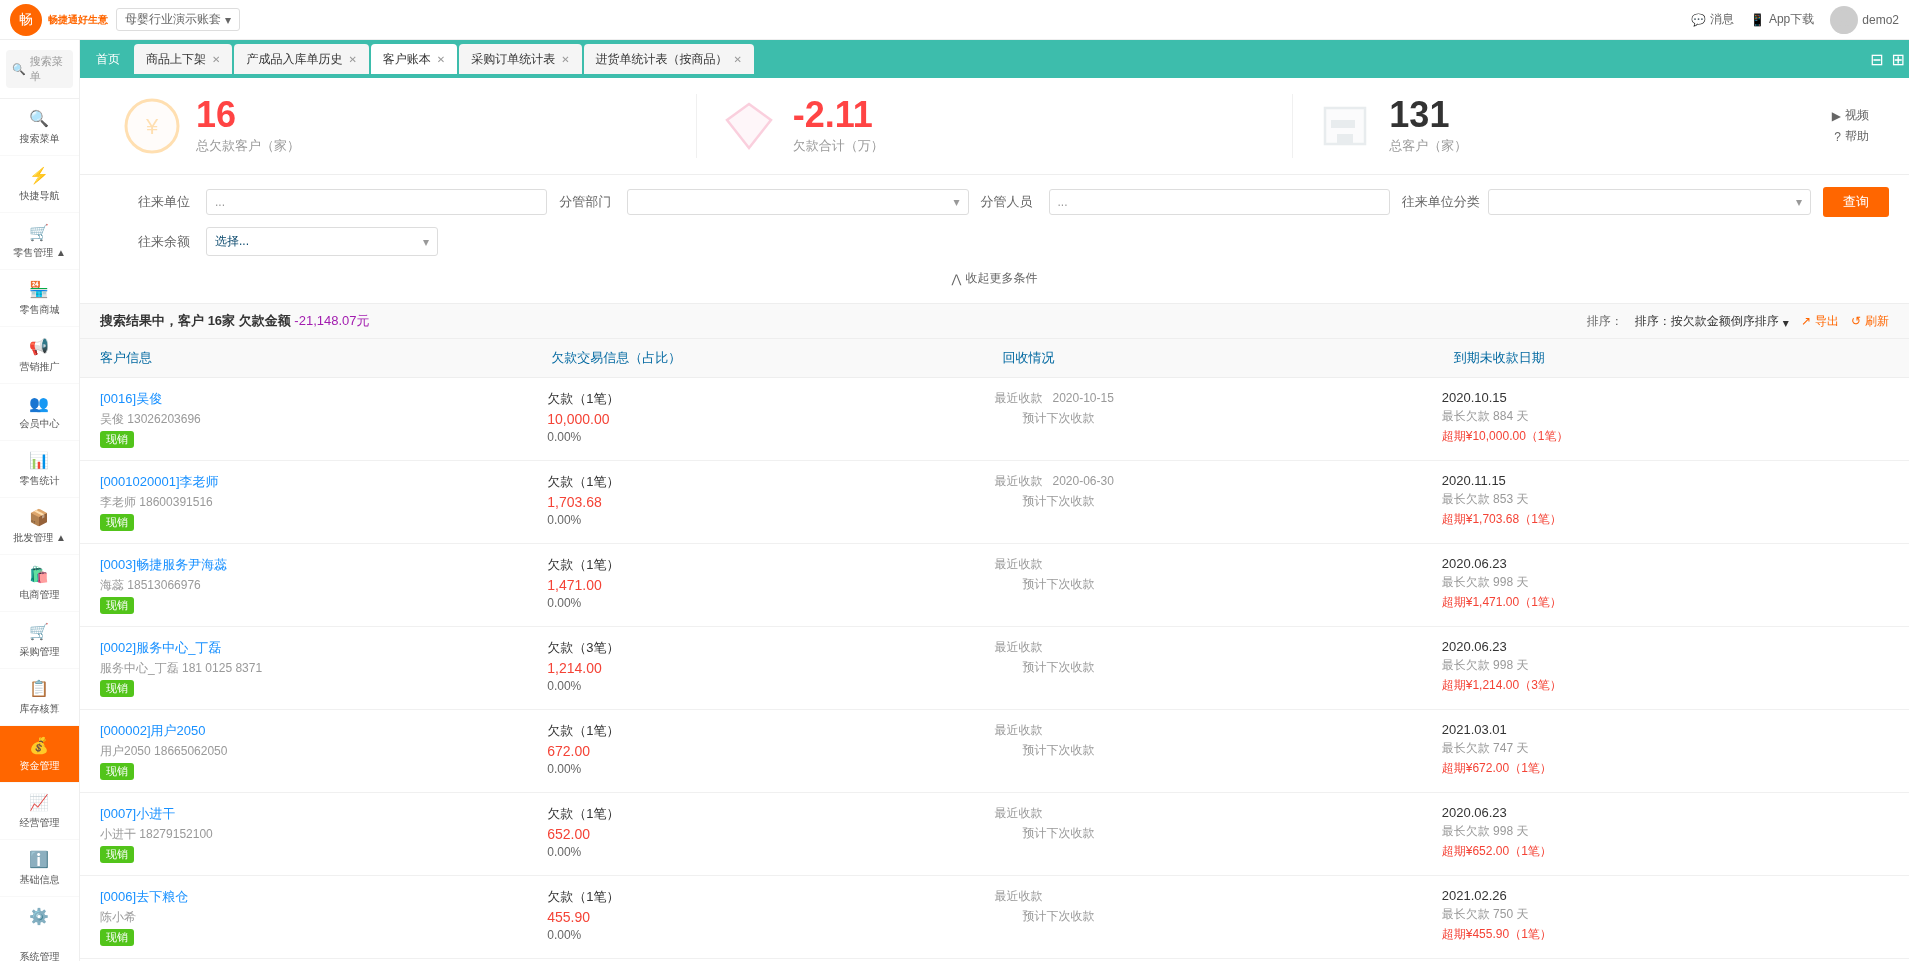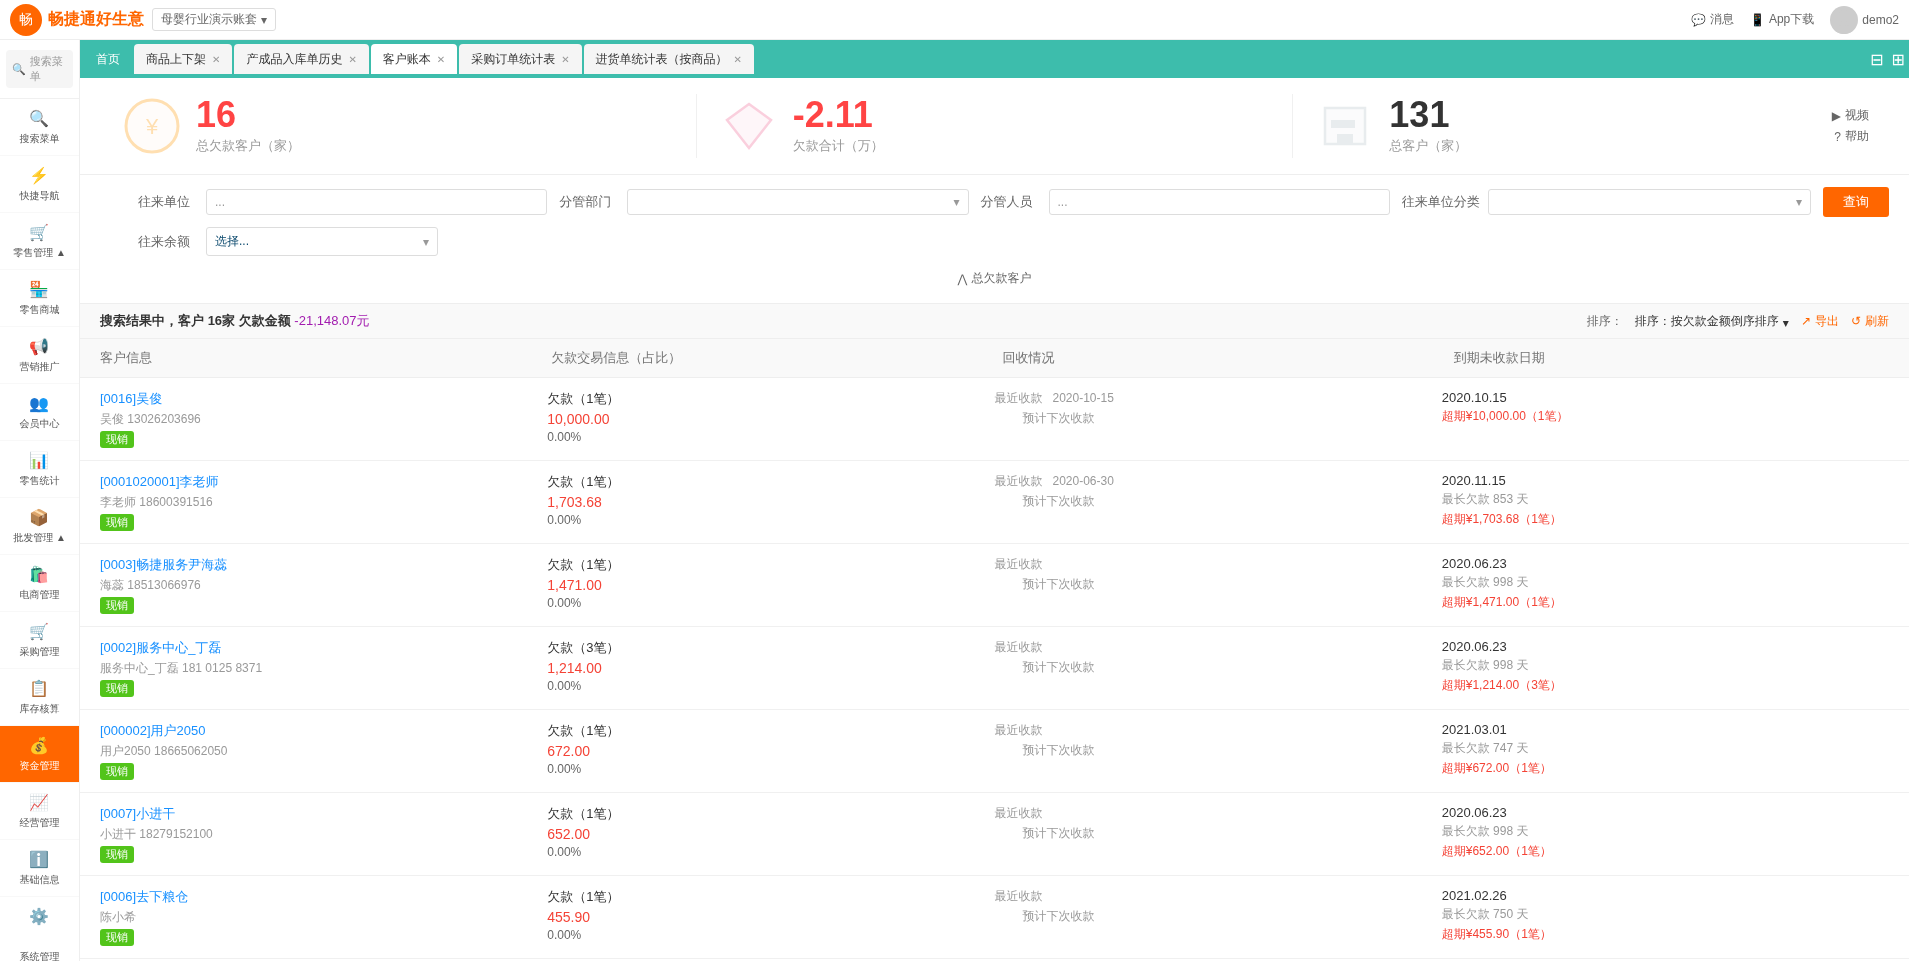--- a/index.html
+++ b/index.html
@@ -68,21 +68,21 @@
     .results-bar { background: #f9f9f9; padding: 8px 20px; border-bottom: 1px solid #eee; display: flex; align-items: center; justify-content: space-between; }
     .results-info { font-size: 13px; color: #666; }
     .results-info span { font-weight: bold; color: #333; }
     .results-actions { display: flex; align-items: center; gap: 12px; font-size: 12px; color: #666; }
     .sort-label { color: #666; }
     .sort-select { display: flex; align-items: flex-end; gap: 4px; cursor: pointer; color: #333; }
     .action-btn { display: flex; align-items: center; gap: 4px; cursor: pointer; color: #ff6600; }
 
     
     .data-table { width: 100%; background: #fff; }
-    .table-header { display: grid; grid-template-columns: 2fr 2fr 2fr 2fr; padding: 10px 20px; background: #f9f9f9; border-bottom: 1px solid #eee; font-size: 13px; color: #737373; font-weight: 500; gap: 16px; }
+    .table-header { display: grid; grid-template-columns: 2fr 2fr 2fr 2fr; padding: 10px 20px; background: #f9f9f9; border-bottom: 1px solid #eee; font-size: 13px; color: #0369a1; font-weight: 500; gap: 16px; }
     .table-row { display: grid; grid-template-columns: 2fr 2fr 2fr 2fr; padding: 12px 20px; border-bottom: 1px solid #f0f0f0; background: #fff; }
     .cell { display: flex; flex-direction: column; gap: 3px; }
     .customer-name { color: #1890ff; font-size: 13px; cursor: pointer; }
     .customer-info { color: #999; font-size: 12px; }
     .status-badge { display: inline-block; background: #52c41a; color: #fff; border-radius: 3px; padding: 1px 6px; font-size: 11px; width: fit-content; }
     .debt-count { color: #333; font-size: 13px; }
     .debt-amount { color: #f44336; font-size: 14px; font-weight: 500; cursor: pointer; }
     .debt-percent { color: #666; font-size: 12px; }
     .recovery-label { color: #999; font-size: 12px; }
     .recovery-next { color: #999; font-size: 12px; margin-left: 28px; }
@@ -90,21 +90,21 @@
     .overdue-link { color: #f44336; font-size: 12px; cursor: pointer; }
     .overdue-days { color: #999; font-size: 12px; }
   </style>
 </head>
 <body>
 
 <div class="top-bar">
   <div class="top-bar-left">
     <div class="logo-area">
       <div class="logo-icon">畅</div>
-      <div style="font-size:16px;color:#ff6600;font-weight:bold;">
+      <div style="font-size:10px;color:#ff6600;font-weight:bold;">
         <span>畅捷通好生意</span>
       </div>
     </div>
     <div class="industry-selector">
       <span>母婴行业演示账套</span>
       <span>▾</span>
     </div>
   </div>
   <div class="top-bar-right">
     <div class="top-right-item">
@@ -323,21 +323,21 @@
           <div class="filter-item" style="max-width:300px;">
             <span class="filter-label">往来余额</span>
             <div class="filter-input" style="min-width:120px;">
               <span style="color:#0c4a6e;">选择...</span>
               <span class="arrow">▾</span>
             </div>
           </div>
         </div>
         <div class="collapse-btn">
           <span>⋀</span>
-          <span>总欠款客户</span>
+          <span>收起更多条件</span>
         </div>
       </div>
 
       <div class="results-bar">
         <div class="results-info">
           <span>搜索结果中，客户</span>
           <span style="font-weight:bold;color:#333;">16家</span>
           <span>欠款金额</span>
           <span style="font-weight:normal;color:#a21caf;">-21,148.07元</span>
         </div>
@@ -376,20 +376,21 @@
       <span class="debt-count">欠款（1笔）</span>
       <span class="debt-amount">10,000.00</span>
       <span class="debt-percent">0.00%</span>
     </div>
     <div class="cell">
       <span class="recovery-label">最近收款 &nbsp; 2020-10-15</span>
       <span class="recovery-next">预计下次收款</span>
     </div>
     <div class="cell">
       <span class="due-date">2020.10.15</span>
+      <span class="overdue-days">最长欠款 884 天</span>
       <span class="overdue-link">超期¥10,000.00（1笔）</span>
     </div>
   </div>
             <div class="table-row">
     <div class="cell">
       <span class="customer-name">[0001020001]李老师</span>
       <span class="customer-info">李老师  18600391516</span>
       <span class="status-badge">现销</span>
     </div>
     <div class="cell">

